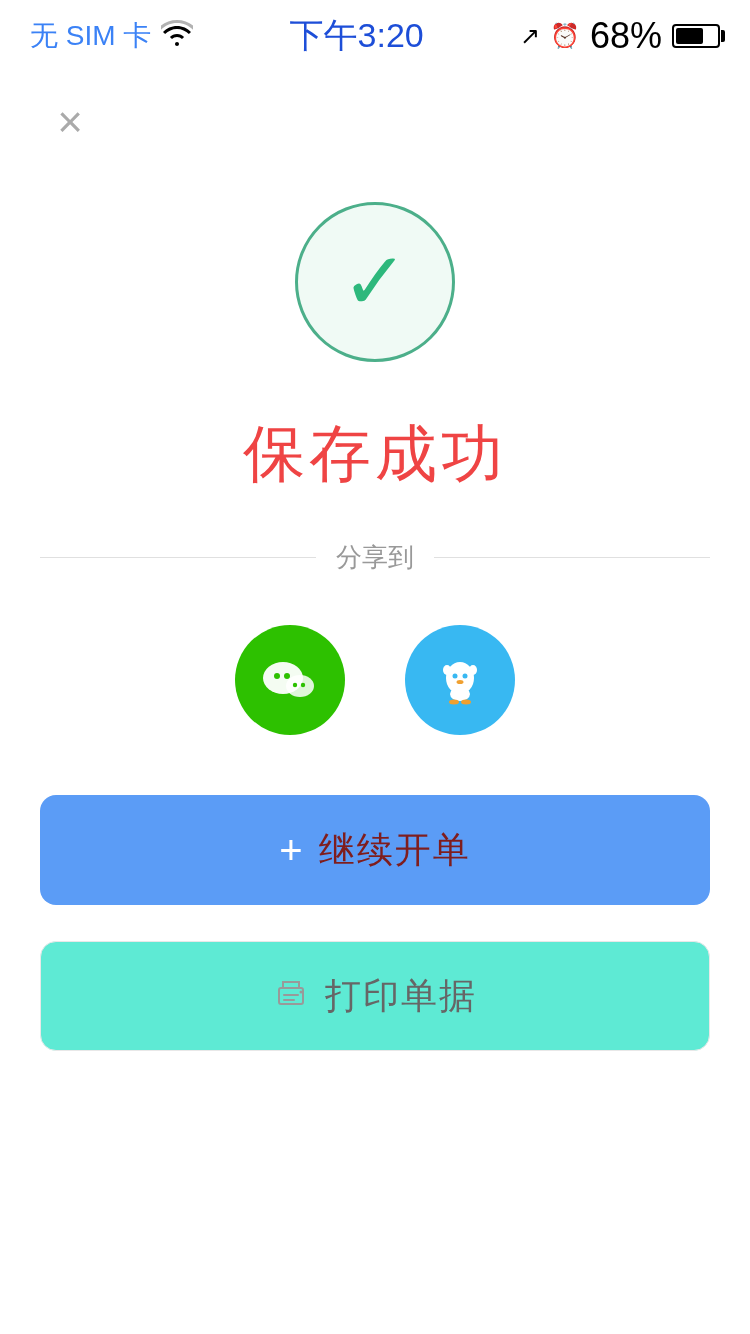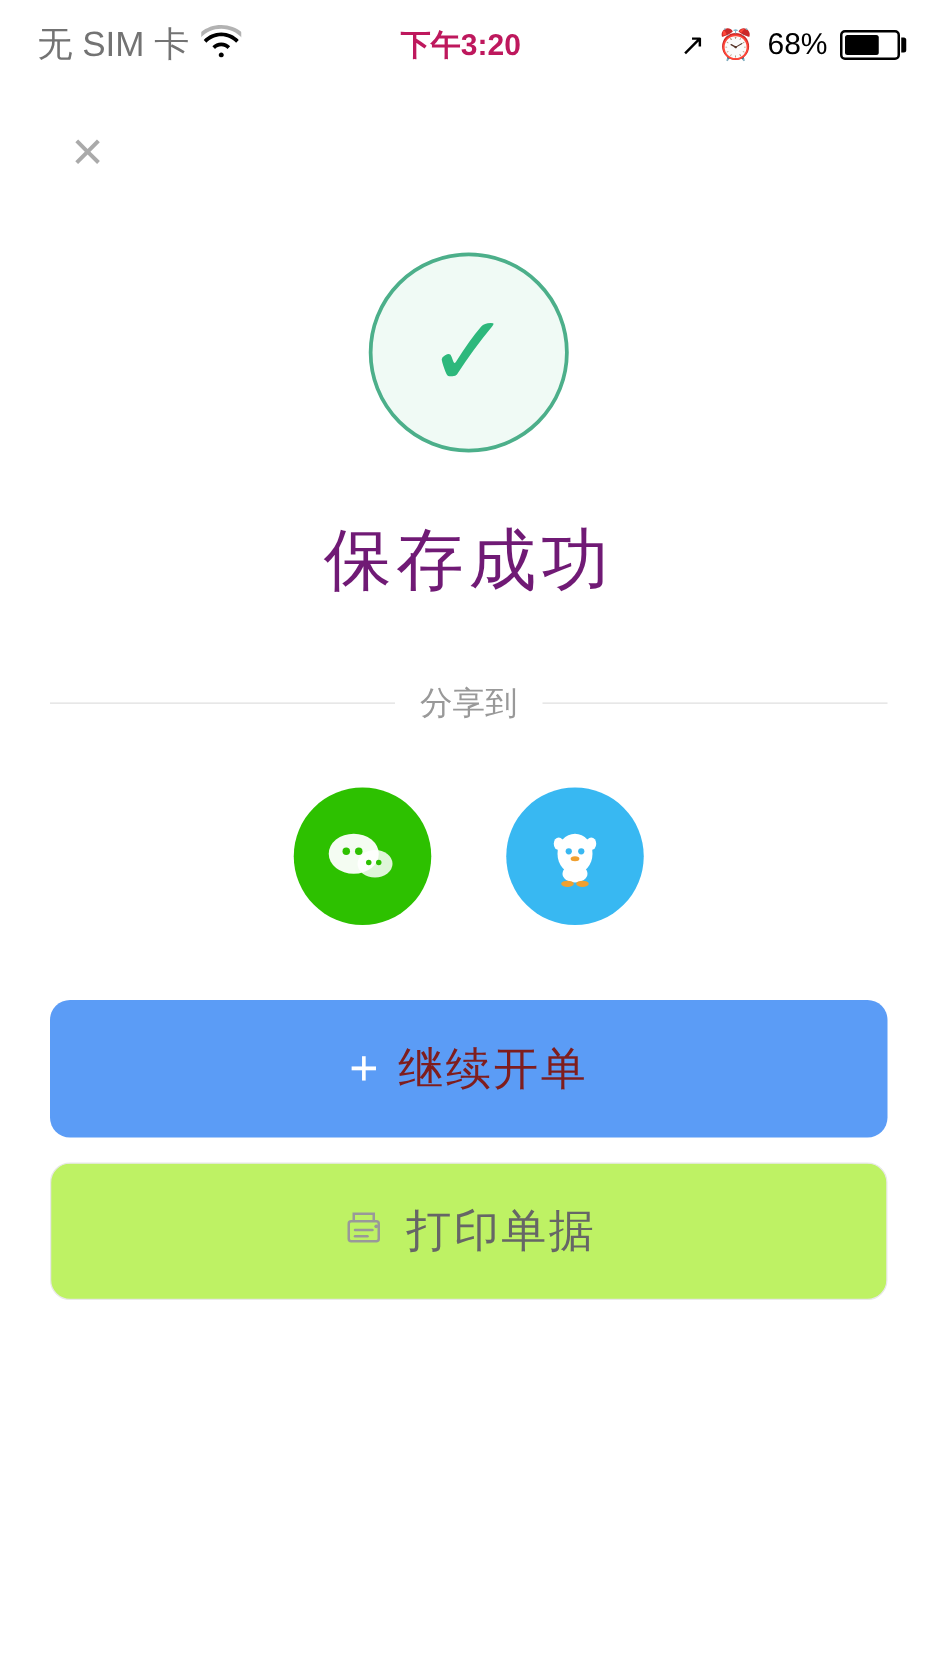--- a/index.html
+++ b/index.html
@@ -22,32 +22,32 @@
       align-items: center;
       justify-content: space-between;
       padding: 0 30px;
     }
 
     .status-left {
       display: flex;
       align-items: center;
       gap: 10px;
       font-size: 28px;
-      color: #737373;
+      color: #3b82f6;
       font-weight: 500;
     }
 
     .wifi-icon {
       font-size: 26px;
     }
 
     .status-center {
-      font-size: 24px;
-      font-weight: 700;
-      color: #be185d;
+      font-size: 34px;
+      font-weight: 400;
+      color: #1d4ed8;
     }
 
     .status-right {
       display: flex;
       align-items: center;
       gap: 10px;
       font-size: 26px;
       color: #000;
     }
 
@@ -130,24 +130,24 @@
     }
 
     .checkmark {
       font-size: 80px;
       color: #2db87c;
       line-height: 1;
     }
 
     
     .success-title {
-      font-size: 54px;
-      color: #701a75;
+      font-size: 62px;
+      color: #ef4444;
       font-weight: 400;
-      margin-bottom: 60px;
+      margin-bottom: 44px;
       letter-spacing: 4px;
     }
 
     
     .share-section {
       width: 100%;
       margin-bottom: 60px;
     }
 
     .share-divider {
@@ -237,28 +237,29 @@
 
     .btn-plus {
       font-size: 40px;
       color: #ffffff;
       font-weight: 300;
     }
 
     .btn-secondary {
       width: 100%;
       height: 110px;
-      background: #bef264;
+      background: #5eead4;
       border: 1px solid #e8e8e8;
       border-radius: 16px;
       display: flex;
       align-items: center;
       justify-content: center;
       gap: 16px;
       cursor: pointer;
+      margin-top: 16px;
     }
 
     .btn-secondary-label {
       font-size: 36px;
       color: #666666;
       font-weight: 400;
       letter-spacing: 2px;
     }
 
     .btn-icon {
@@ -278,21 +279,21 @@
         <path d="M16 14c-2.8 0-5.3 1.2-7.1 3l2.1 2.1c1.3-1.3 3-2.1 5-2.1s3.7.8 5 2.1l2.1-2.1C21.3 15.2 18.8 14 16 14z" fill="#000"></path>
         <path d="M16 6C10.5 6 5.5 8.3 2 12l2.1 2.1C7.2 11 11.4 9 16 9s8.8 2 11.9 5.1L30 12C26.5 8.3 21.5 6 16 6z" fill="#000"></path>
         <path d="M16 0C8.3 0 1.4 3.2-3 8.5l2.1 2.1C3.2 6.1 9.3 3 16 3s12.8 3.1 16.9 7.6l2.1-2.1C30.6 3.2 23.7 0 16 0z" fill="#000" opacity="0.3"></path>
       </svg>
     </span>
   </div>
   <div class="status-center">下午3:20</div>
   <div class="status-right">
     <span style="font-size:24px;">↗</span>
     <span style="font-size:24px;">⏰</span>
-    <span style="font-size:24px;">68%</span>
+    <span style="font-size:36px;">68%</span>
     <div class="battery-container">
       <div class="battery-bar">
         <div class="battery-fill"></div>
       </div>
     </div>
   </div>
 </div>
 
 <div class="main-content">
 

